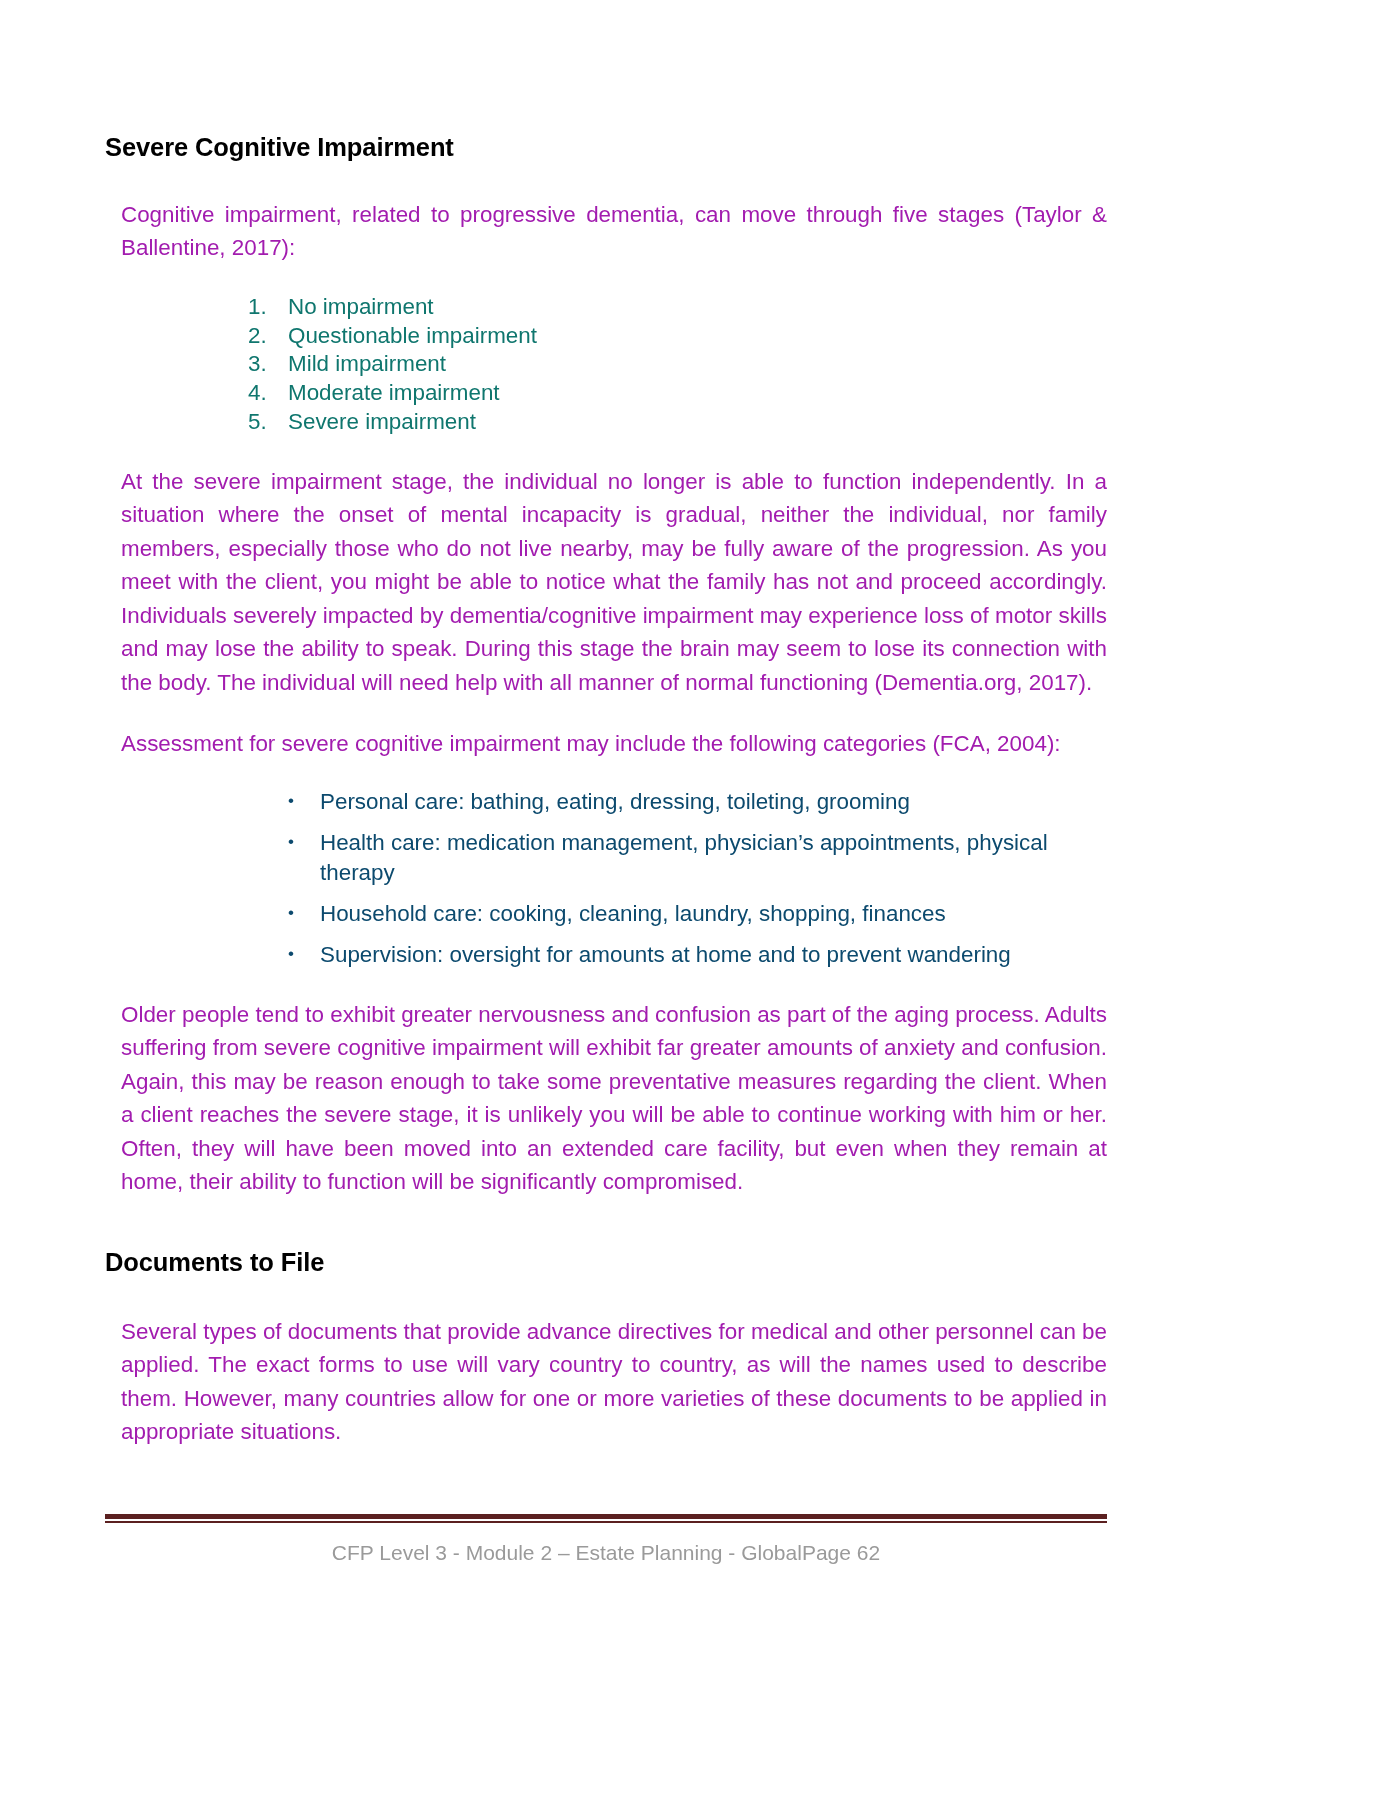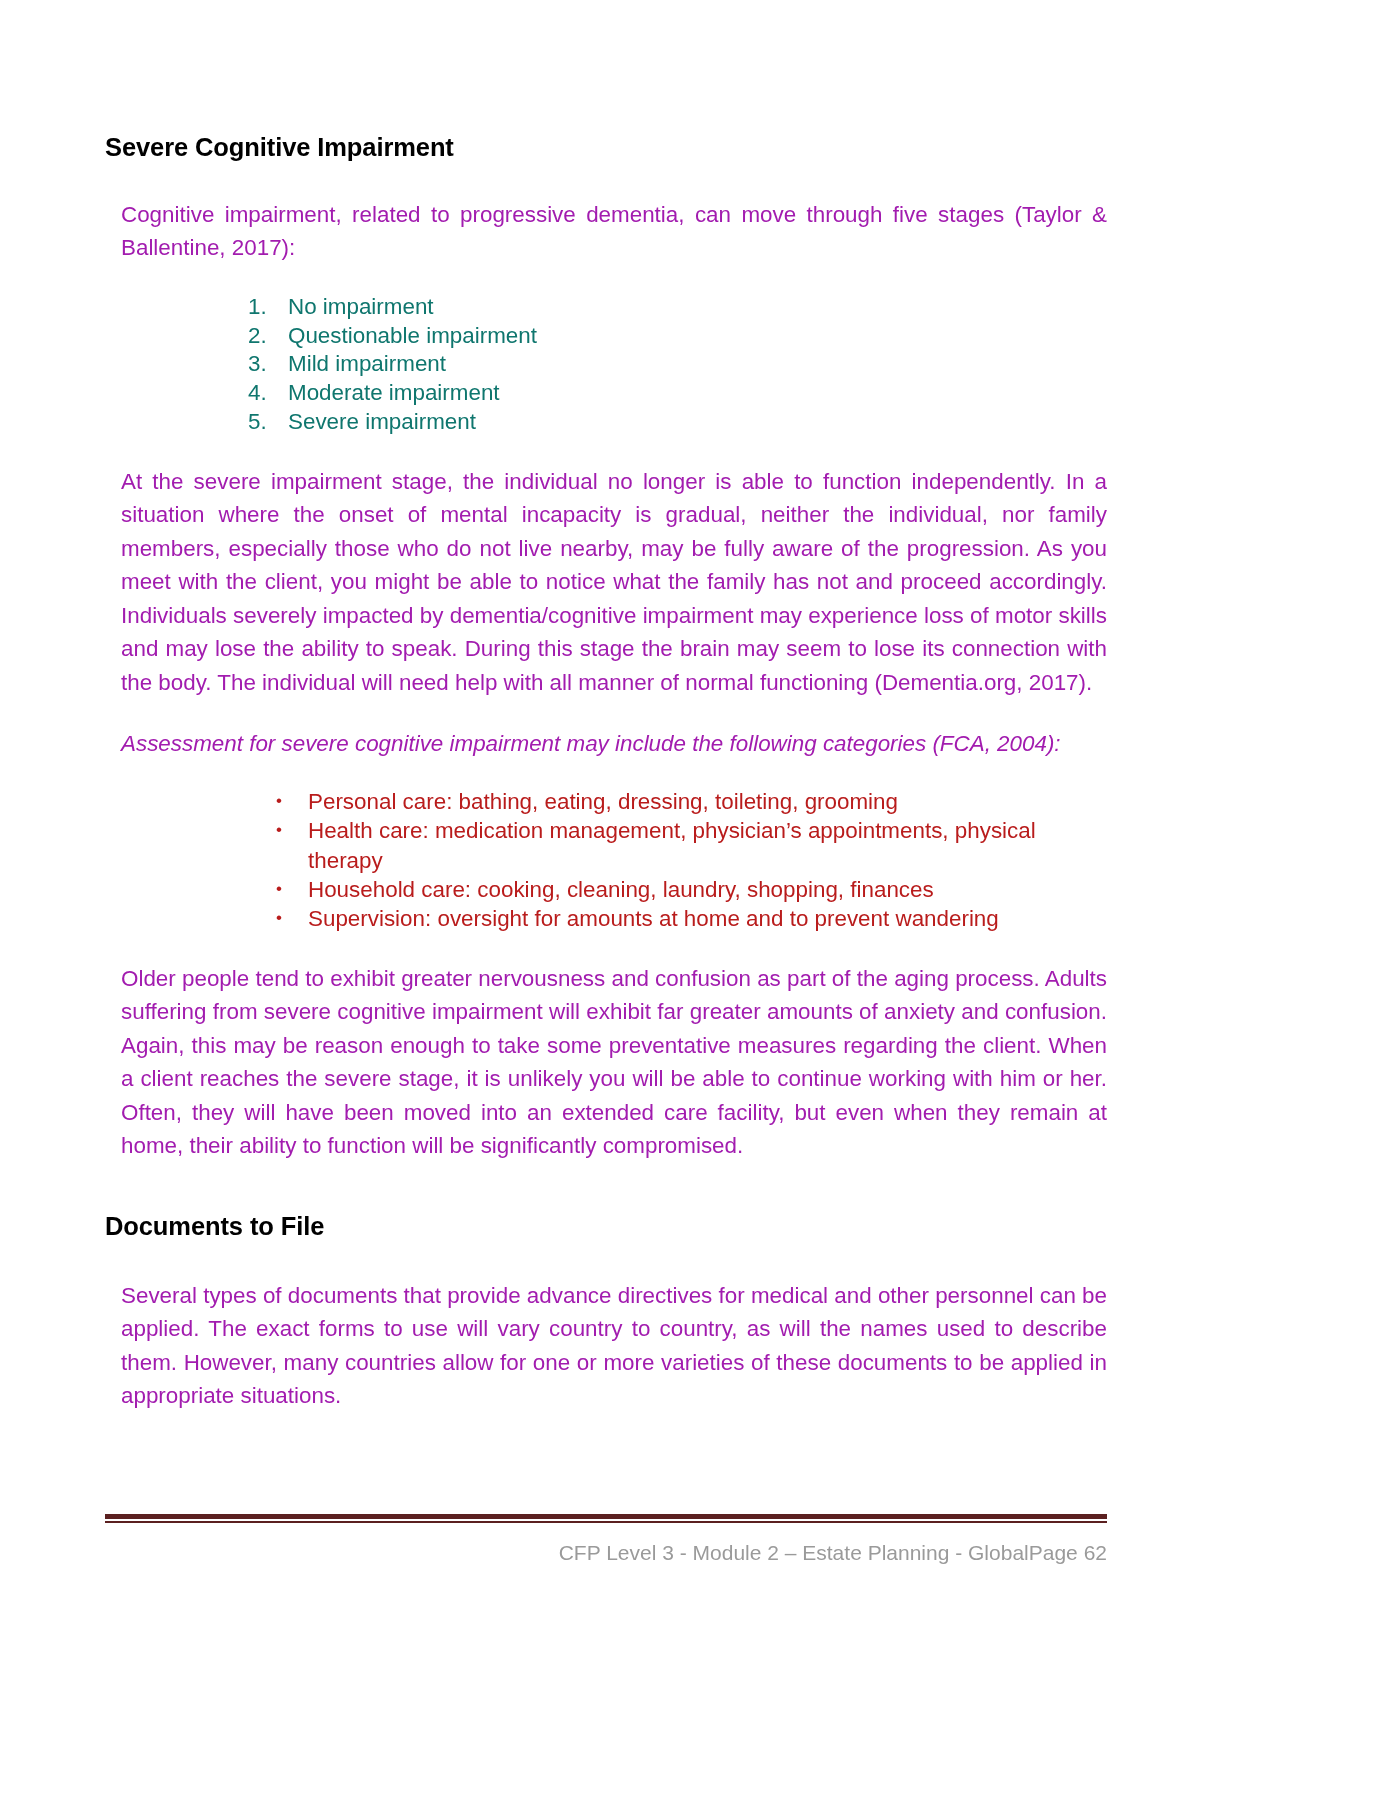--- a/index.html
+++ b/index.html
@@ -50,21 +50,20 @@
     line-height: 33.5px;
     text-align: justify;
     text-justify: inter-word;
     margin: 0 0 28px 16px;
     color: #a21caf;
     hyphens: none;
   }
 
   p.body-text.tight {
     margin-bottom: 26px;
-    font-style: italic;
   }
 
   ol.numbered-list {
     margin: 0 0 28px 0;
     padding: 0 0 0 143px;
     list-style: none;
     counter-reset: numitem;
   }
 
   ol.numbered-list li {
@@ -88,24 +87,24 @@
 
   ul.bullet-list {
     margin: 0 0 28px 0;
     padding: 0 0 0 165px;
     list-style: none;
   }
 
   ul.bullet-list li {
     font-size: 22.4px;
     line-height: 29.4px;
-    margin: 0;
+    margin: 12px;
     padding: 0 0 0 38px;
     position: relative;
-    color: #b91c1c;
+    color: #0c4a6e;
   }
 
   ul.bullet-list li::before {
     content: "\2022";
     position: absolute;
     left: 6px;
     top: -1px;
     font-size: 17px;
     line-height: 29.4px;
   }
@@ -132,21 +131,21 @@
   }
 
   .footer-rule-thin {
     height: 2px;
     background: #5b2020;
     width: 100%;
   }
 
   .footer-row {
     display: flex;
-    justify-content: flex-end;
+    justify-content: center;
     align-items: baseline;
     margin-top: 17px;
     font-size: 21px;
     color: #9a9a9a;
     line-height: 1.2;
   }
 
   .footer-left { white-space: nowrap; }
   .footer-right { white-space: nowrap; }
 </style>

